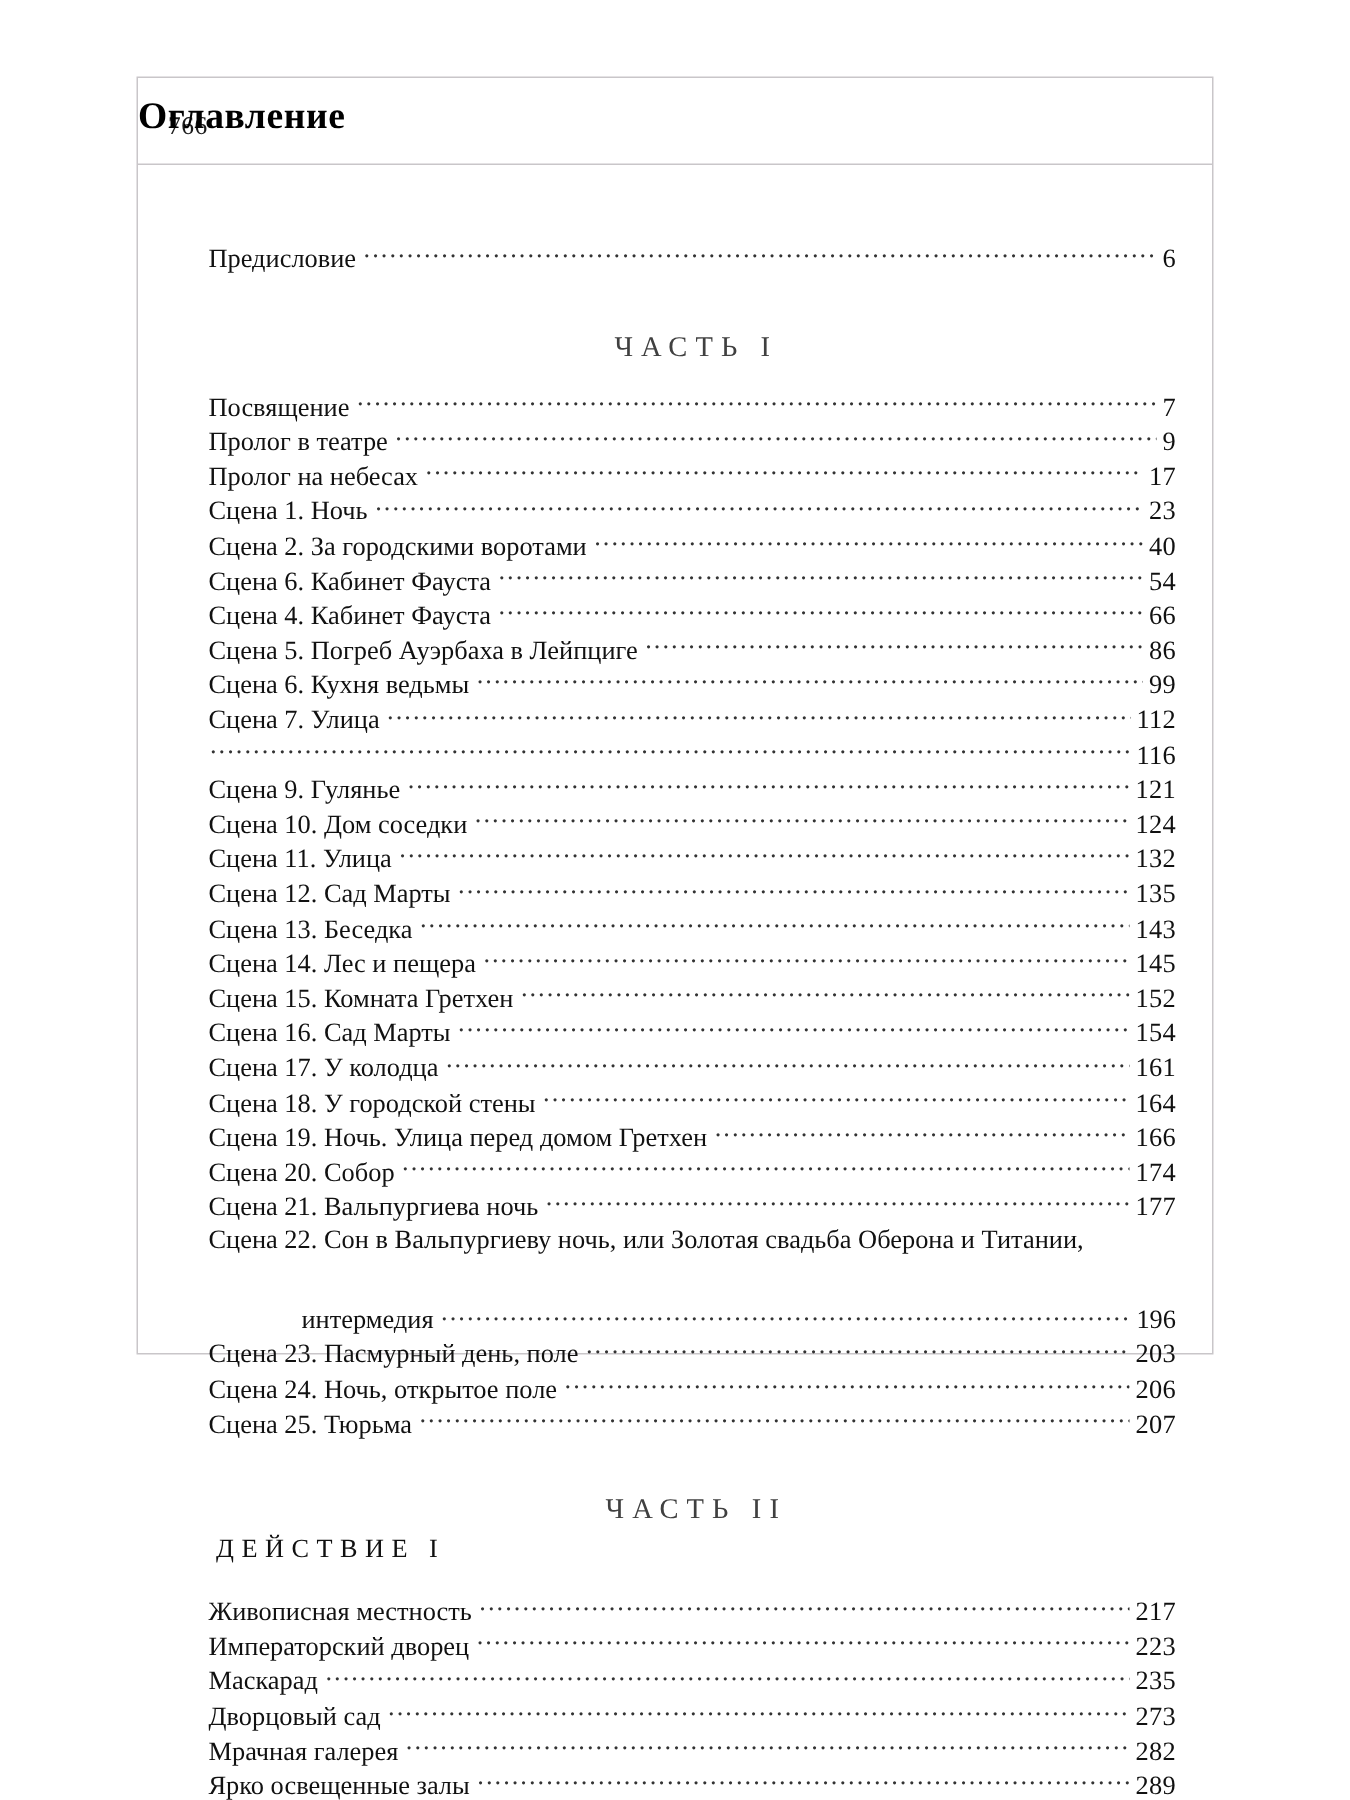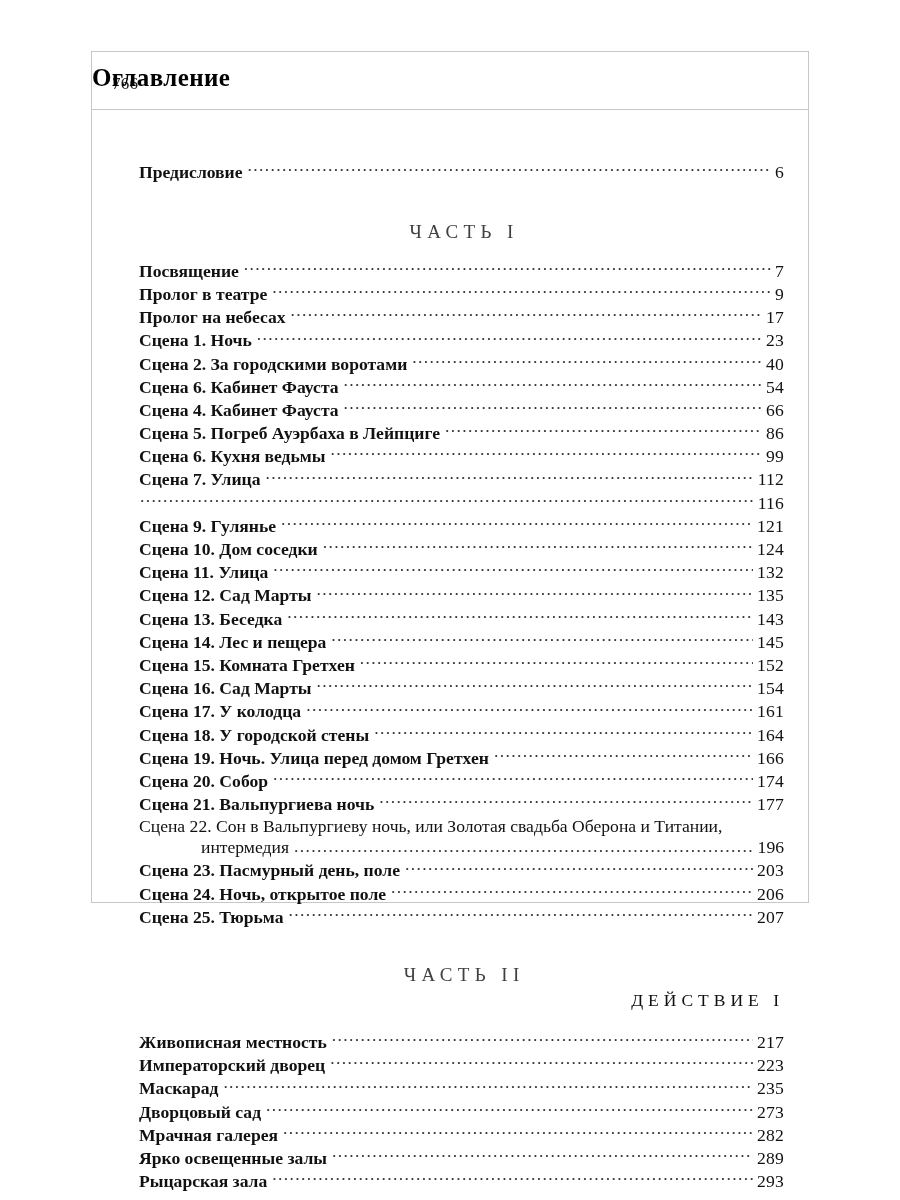--- a/index.html
+++ b/index.html
@@ -68,21 +68,20 @@
     display: flex;
     align-items: baseline;
     font-size: 17.6px;
     line-height: 21.6px;
     color: #111111;
     white-space: nowrap;
   }
   .toc-entry .entry-title {
     flex: 0 0 auto;
     padding-right: 4px;
-    font-weight: bold;
   }
   .toc-entry .leader {
     flex: 1 1 auto;
     overflow: hidden;
     height: 1em;
     position: relative;
     margin: 0 1px;
   }
   .toc-entry .leader::before {
     content: "......................................................................"
@@ -109,23 +108,24 @@
     font-size: 17.6px;
     line-height: 21.6px;
     color: #111111;
     font-family: Liberation Serif, serif;
   }
   .toc-entry-wrapped .first-line {
     white-space: nowrap;
   }
   .toc-entry-wrapped .second-line {
     display: flex;
-    align-items: flex-end;
+    align-items: flex-start;
     padding-left: 62px;
     white-space: nowrap;
+    margin-top: 32px;
   }
   .toc-entry-wrapped .second-line .entry-title { flex: 0 0 auto; padding-right: 4px; }
   .toc-entry-wrapped .second-line .leader {
     flex: 1 1 auto; overflow: hidden; height: 1em; position: relative; margin: 0 1px;
   }
   .toc-entry-wrapped .second-line .leader::before {
     content: "......................................................................"
              "......................................................................";
     position: absolute;
     left: 0;
@@ -139,21 +139,21 @@
   
   .part-heading {
     text-align: center;
     font-size: 19px;
     letter-spacing: 5.4px;
     text-indent: 5.4px;
     color: #404040;
     line-height: 26px;
   }
   .act-heading {
-    text-align: right;
+    text-align: left;
     font-size: 17.5px;
     letter-spacing: 5px;
     text-indent: 5px;
     color: #101010;
     line-height: 24px;
   }
 
   .gap-preface  { height: 36px; }
   .gap-after-part-i { height: 14px; }
   .gap-before-part-ii { height: 34px; }

